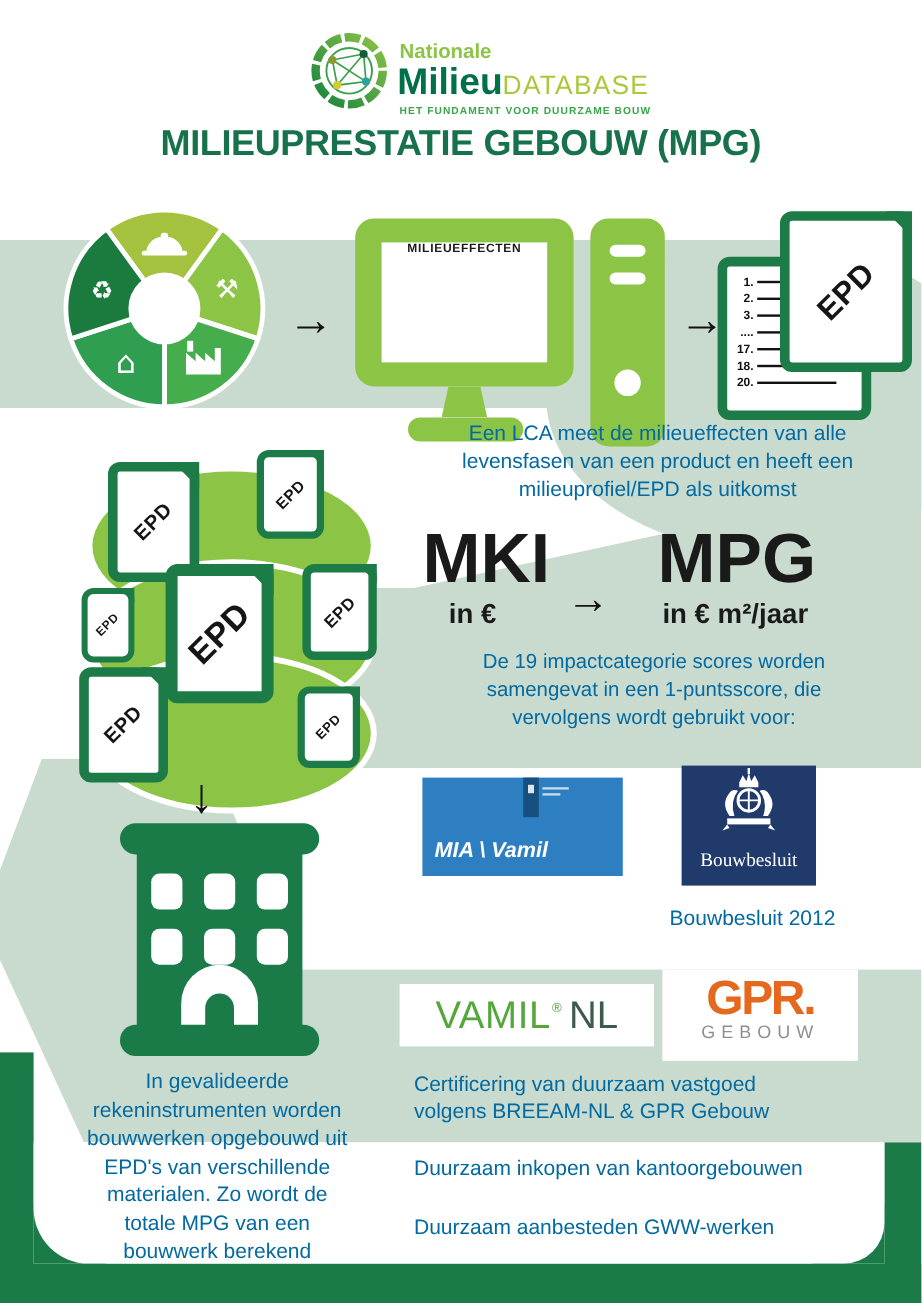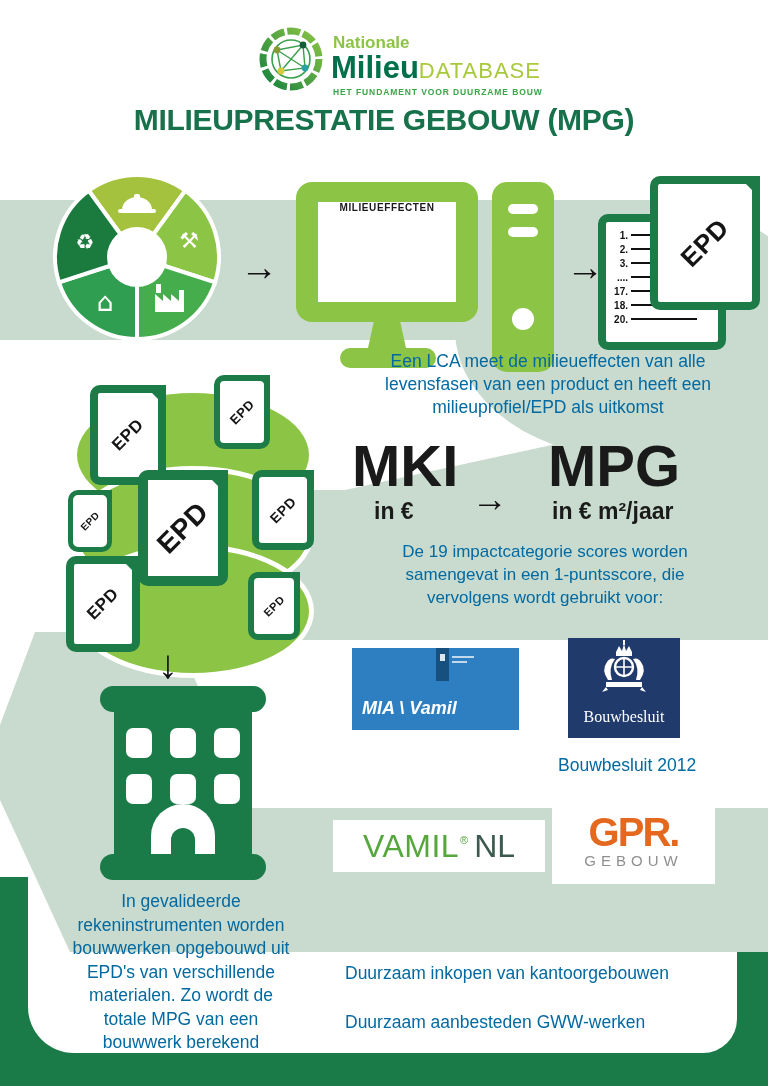--- a/index.html
+++ b/index.html
@@ -253,17 +253,19 @@
     <span style="font-size:32px;color:#55a63b;letter-spacing:0.5px;">VAMIL</span>
     <span style="font-size:11px;color:#55a63b;vertical-align:top;margin:-12px 2px 0 1px;">®</span>
     <span style="font-size:32px;color:#3d5a4e;margin-left:4px;">NL</span>
   </div>
 
   <div class="abs" style="left:552px;top:808px;width:163px;height:76px;background:#fff;text-align:center;">
     <div style="font-size:40px;font-weight:bold;color:#e4691f;letter-spacing:-2px;line-height:44px;margin-top:2px;">GPR.</div>
     <div style="font-size:15px;color:#8f8f8f;letter-spacing:5px;margin-top:-2px;">GEBOUW</div>
   </div>
 
+  <div class="abs green-text ml" style="left:345px;top:892px;font-size:17.5px;line-height:23px;">Certificering van duurzaam vastgoed
+volgens BREEAM-NL &amp; GPR Gebouw</div>
 
   <div class="abs green-text" style="left:345px;top:963px;font-size:17.5px;">Duurzaam inkopen van kantoorgebouwen</div>
   <div class="abs green-text" style="left:345px;top:1012px;font-size:17.5px;">Duurzaam aanbesteden GWW-werken</div>
 
 </div>
 
 </body></html>

